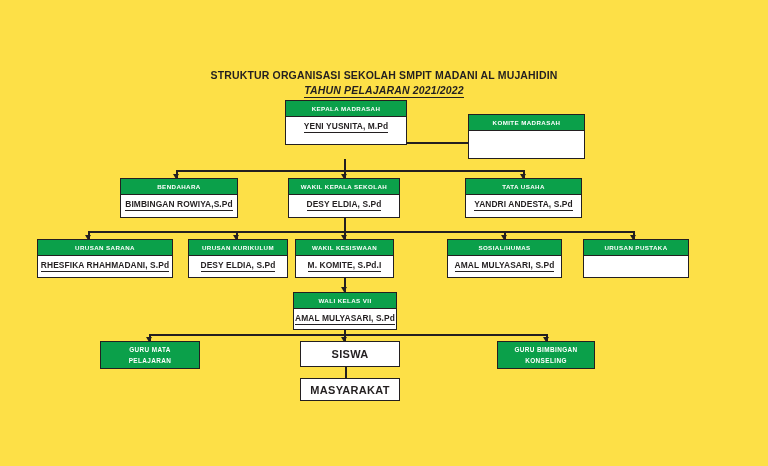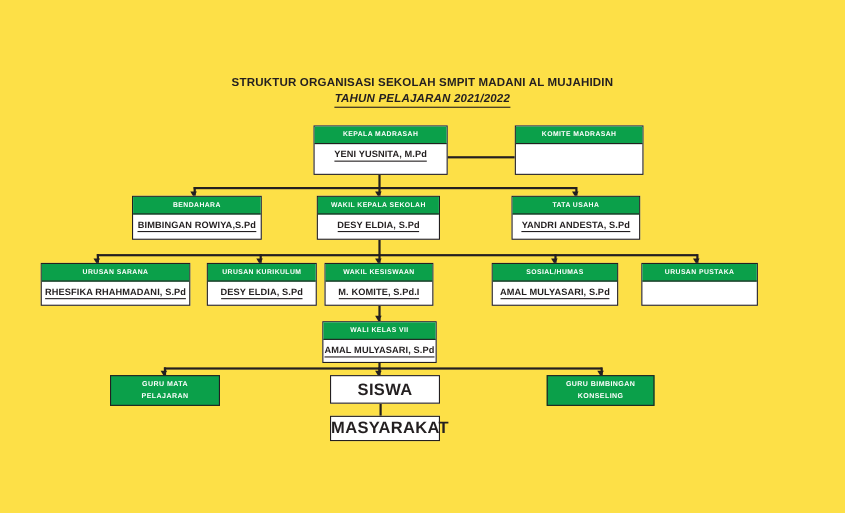--- a/index.html
+++ b/index.html
@@ -108,21 +108,21 @@
     text-align: center;
     width: 100%;
   }
 
   
   .node.plain {
     align-items: center;
     justify-content: center;
   }
   .node.plain .plain-label {
-    font-size: 15px;
+    font-size: 11px;
     font-weight: bold;
     color: #231f20;
     letter-spacing: 0.3px;
     text-align: center;
     width: 100%;
   }
 
   
   .conn {
     position: absolute;
@@ -183,21 +183,21 @@
   <div class="conn h" style="left:149px; top:334px; width:398px;"></div>
   <div class="conn v" style="left:149px; top:334px; height:8px;"></div>
   <div class="conn v" style="left:344px; top:334px; height:8px;"></div>
   <div class="conn v" style="left:546px; top:334px; height:8px;"></div>
   <div class="arrow" style="left:146px; top:337px;"></div>
   <div class="arrow" style="left:341px; top:337px;"></div>
   <div class="arrow" style="left:543px; top:337px;"></div>
 
   <div class="conn v" style="left:345px; top:367px; height:11px;"></div>
 
-  <div class="node" style="left:285px; top:114px; width:122px; height:45px;">
+  <div class="node" style="left:285px; top:100px; width:122px; height:45px;">
     <div class="hdr">KEPALA MADRASAH</div>
     <div class="body">
       <div class="nm">YENI YUSNITA, M.Pd</div>
     </div>
   </div>
 
   <div class="node empty" style="left:468px; top:114px; width:117px; height:45px;">
     <div class="hdr">KOMITE MADRASAH</div>
     <div class="body">
       <div class="nm"></div>

